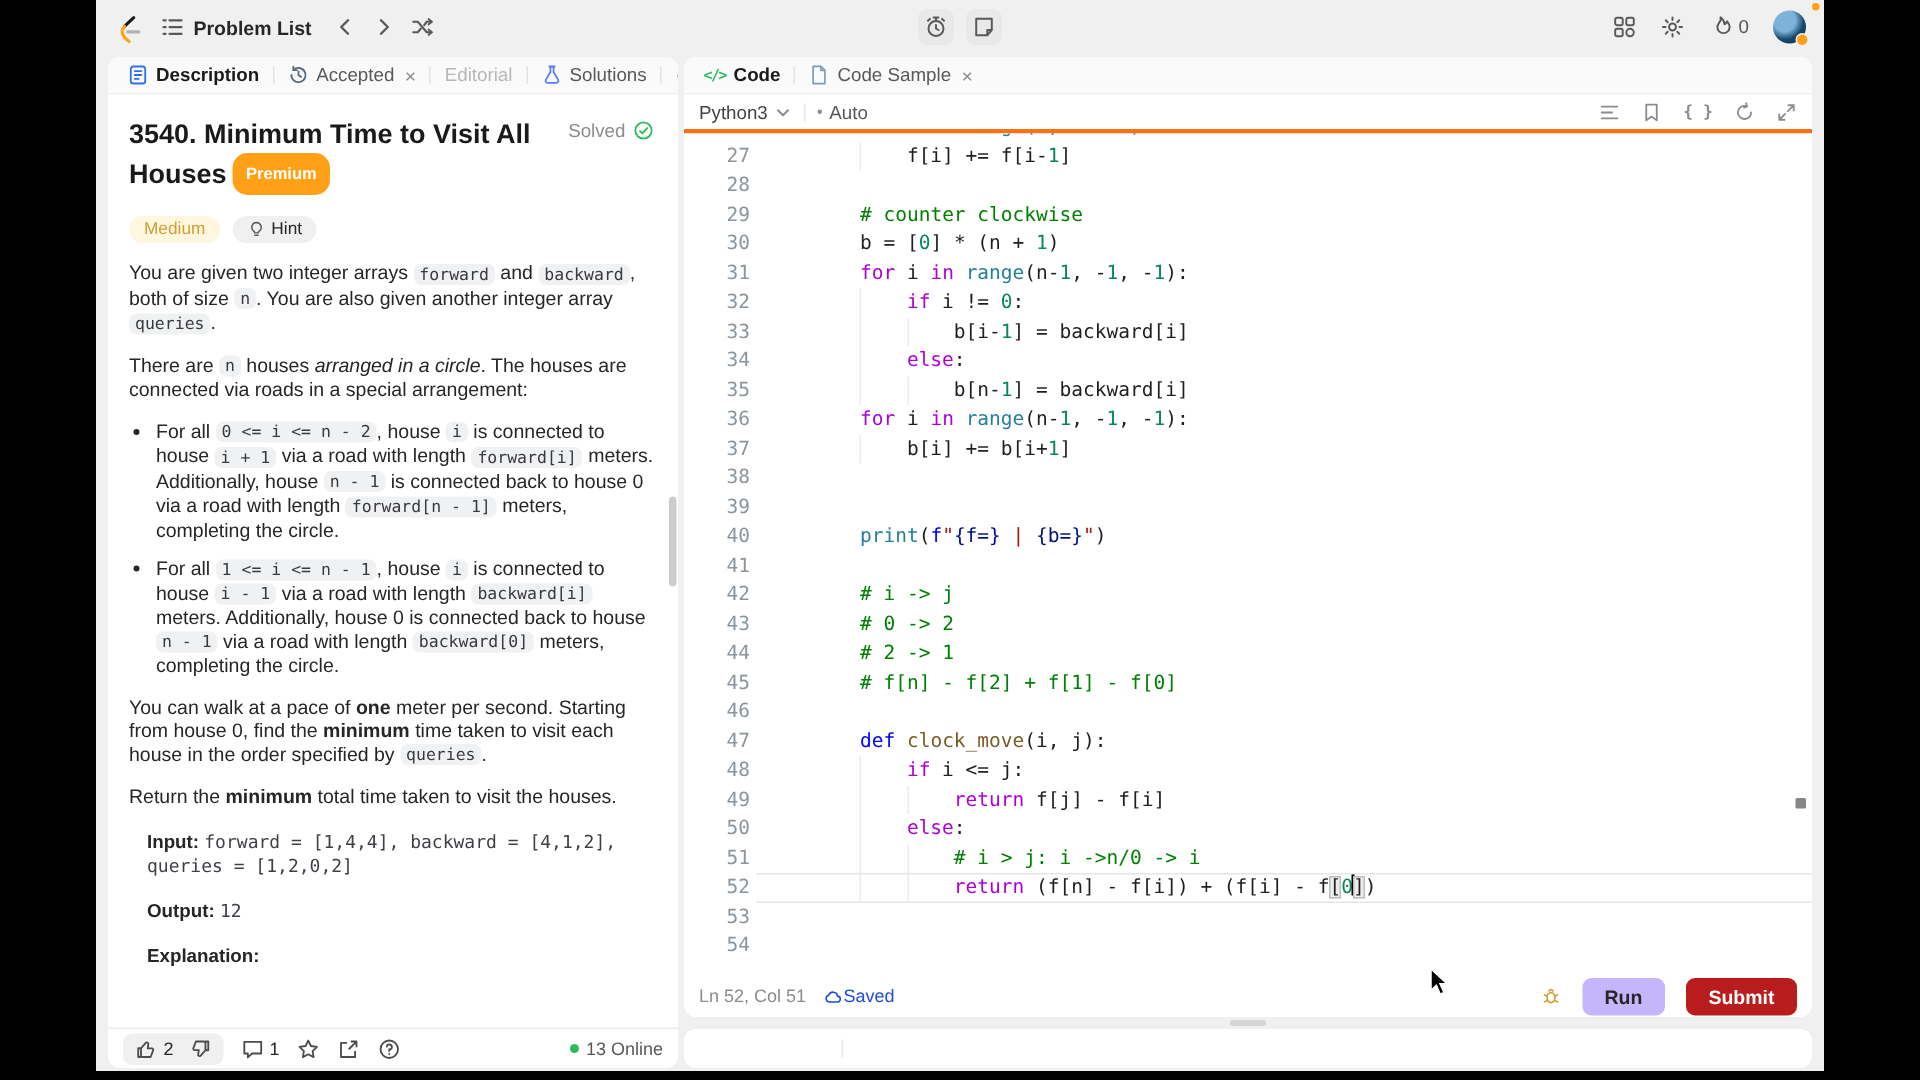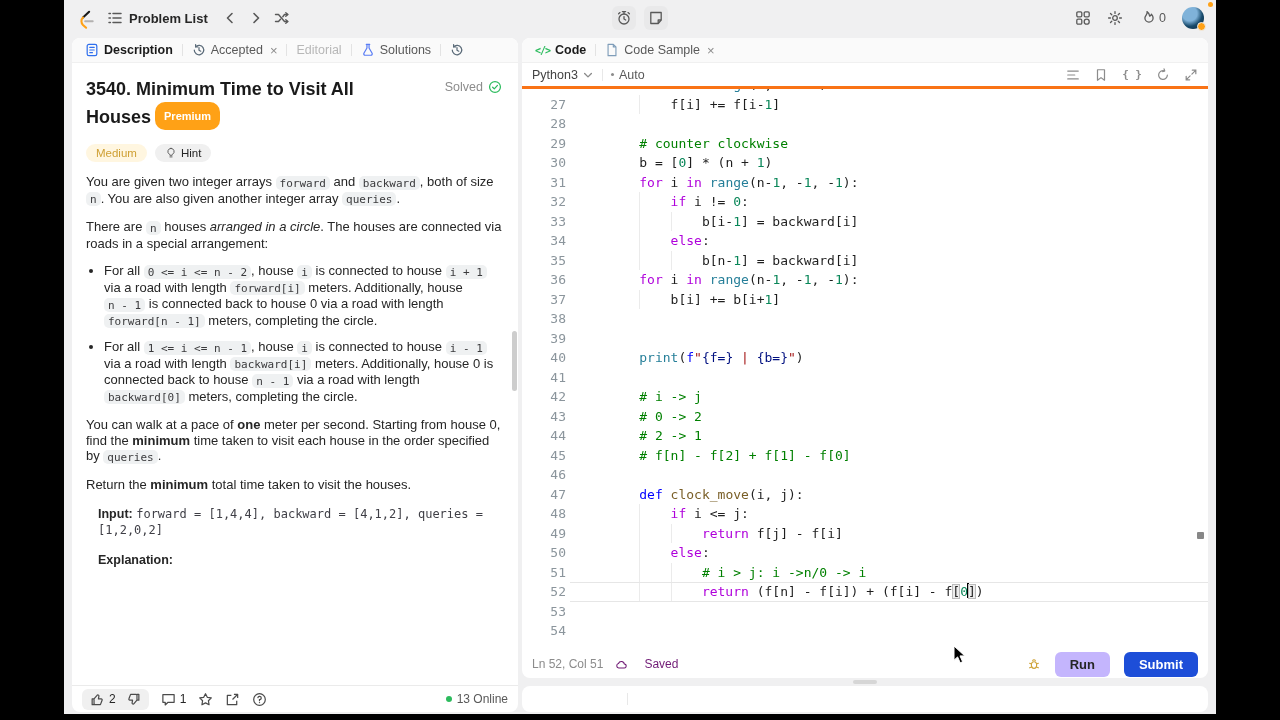--- a/index.html
+++ b/index.html
@@ -21,21 +21,21 @@
   .avatar { position:relative; width:22px; height:22px; border-radius:50%;
     background:radial-gradient(circle at 35% 30%, #7fb2d9 0 35%, #184a6b 60%, #0c2438 100%); }
   .avatar .badge { position:absolute; right:-2px; bottom:-2px; width:9px; height:9px;
     border-radius:50%; background:#ffa116; border:1.5px solid #f0f0f1; }
   .corner-dot { position:absolute; right:3px; top:2px; width:5px; height:5px;
     border-radius:50%; background:#ffa116; }
 
   
   .workspace { position:absolute; left:8px; right:8px; top:38px; bottom:2px; display:flex; gap:4px; }
   .panel { background:#fff; border-radius:8px; overflow:hidden; }
-  .lpanel { width:446px; display:flex; flex-direction:column; }
+  .lpanel { width:380px; display:flex; flex-direction:column; }
   .rightcol { flex:1; display:flex; flex-direction:column; }
 
   
   .ptabs { height:25px; flex:0 0 25px; background:#fafafa; display:flex; align-items:center;
     padding:0 6px; white-space:nowrap; overflow:hidden; border-bottom:1px solid #f0f0f0; }
   .ptab { display:flex; align-items:center; gap:5px; padding:0 7px; font-size:12.5px;
     color:#595959; cursor:pointer; }
   .ptab.active { color:#1a1a1a; font-weight:700; }
   .ptab.muted { color:#b7b7b7; }
   .ptab .ic { width:14px; height:14px; }
@@ -116,27 +116,27 @@
   .tk-bm{background:#ededed; box-shadow:inset 0 0 0 1px #bcbcbc;}
   .caret { display:inline-block; width:1.5px; height:15px; background:#000;
     vertical-align:-2px; margin:0 -0.75px; }
   .curline { position:absolute; left:48px; right:0; height:19.5px;
     border-top:1px solid #e6e6e6; border-bottom:1px solid #e6e6e6; pointer-events:none; }
   .ovmarker { position:absolute; right:4px; width:7px; height:7px; background:#5f5f5f;
     opacity:.75; border-radius:1px; }
 
   .estatus { flex:0 0 28px; display:flex; align-items:center; padding:0 10px; gap:12px; }
   .pos { font-size:12px; color:#8c8c8c; }
-  .saved { display:flex; align-items:center; gap:16px; font-size:12px; color:#701a75; }
+  .saved { display:flex; align-items:center; gap:0; font-size:12px; color:#1d4ed8; }
   .saved .ic { width:13px; height:13px; }
   .estatus-right { margin-left:auto; display:flex; align-items:center; gap:14px; }
   .bug-ic { width:14px; height:14px; color:#cfa43b; }
   .btn-run { background:#c4b5fd; color:#262626; font-size:13px; font-weight:600;
     border:none; border-radius:6px; padding:5px 15px; cursor:pointer; font-family:inherit; }
-  .btn-submit { background:#1d4ed8; color:#fff; font-size:13px; font-weight:600;
+  .btn-submit { background:#b91c1c; color:#fff; font-size:13px; font-weight:600;
     border:none; border-radius:6px; padding:5px 15px; cursor:pointer; font-family:inherit; }
 
   .dragbar { height:8px; display:flex; align-items:center; justify-content:center; }
   .grip { width:24px; height:4px; border-radius:2px; background:#d6d6d6; }
 
   .testbar { flex:0 0 26px; display:flex; align-items:center; padding:0 12px; gap:10px; }
   .ttab { display:flex; align-items:center; gap:16px; font-size:12.5px; font-weight:700;
     color:#262626; cursor:pointer;margin-top:40px; }
   .ttab .ic { width:14px; height:14px; }
 
@@ -291,20 +291,21 @@
         <div id="pbody">
             <div class="bp">You are given two integer arrays <span class="chip">forward</span> and <span class="chip">backward</span>, both of size <span class="chip">n</span>. You are also given another integer array <span class="chip">queries</span>.</div>
             <div class="bp">There are <span class="chip">n</span> houses <i>arranged in a circle</i>. The houses are connected via roads in a special arrangement:</div>
             <ul class="blist">
               <li>For all <span class="chip">0 &lt;= i &lt;= n - 2</span>, house <span class="chip">i</span> is connected to house <span class="chip">i + 1</span> via a road with length <span class="chip">forward[i]</span> meters. Additionally, house <span class="chip">n - 1</span> is connected back to house 0 via a road with length <span class="chip">forward[n - 1]</span> meters, completing the circle.</li>
               <li>For all <span class="chip">1 &lt;= i &lt;= n - 1</span>, house <span class="chip">i</span> is connected to house <span class="chip">i - 1</span> via a road with length <span class="chip">backward[i]</span> meters. Additionally, house 0 is connected back to house <span class="chip">n - 1</span> via a road with length <span class="chip">backward[0]</span> meters, completing the circle.</li>
             </ul>
             <div class="bp">You can walk at a pace of <b>one</b> meter per second. Starting from house 0, find the <b>minimum</b> time taken to visit each house in the order specified by <span class="chip">queries</span>.</div>
             <div class="bp">Return the <b>minimum</b> total time taken to visit the houses.</div>
             <div class="exline"><b>Input: </b><span class="mono">forward = [1,4,4], backward = [4,1,2], queries = [1,2,0,2]</span></div>
+            <div class="exline"><b>Output: </b><span class="mono">12</span></div>
             <div class="exline"><b>Explanation:</b></div>
           </div>
         <div class="lscroll"></div>
       </div>
 
       <div class="lfooter">
         <span class="fpill">
           <span class="fbtn">
             <svg class="fic" viewBox="0 0 16 16" fill="none" stroke="currentColor" stroke-width="1.3" stroke-linejoin="round">
               <path d="M2.3 7.3h2v6.2h-2zM4.3 12.8l1.2.7h5.6l1.8-4.7a1 1 0 0 0-.9-1.4H9l.5-3a1.1 1.1 0 0 0-2-.8L4.3 7.3"></path>

